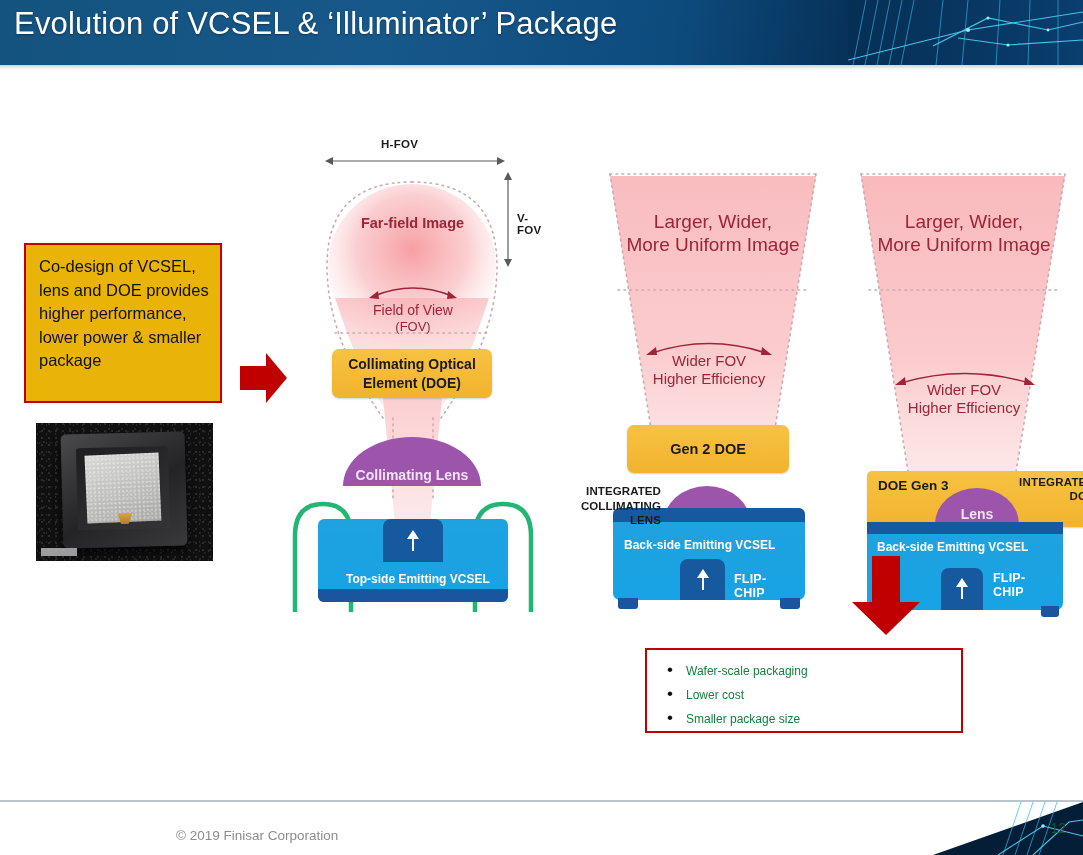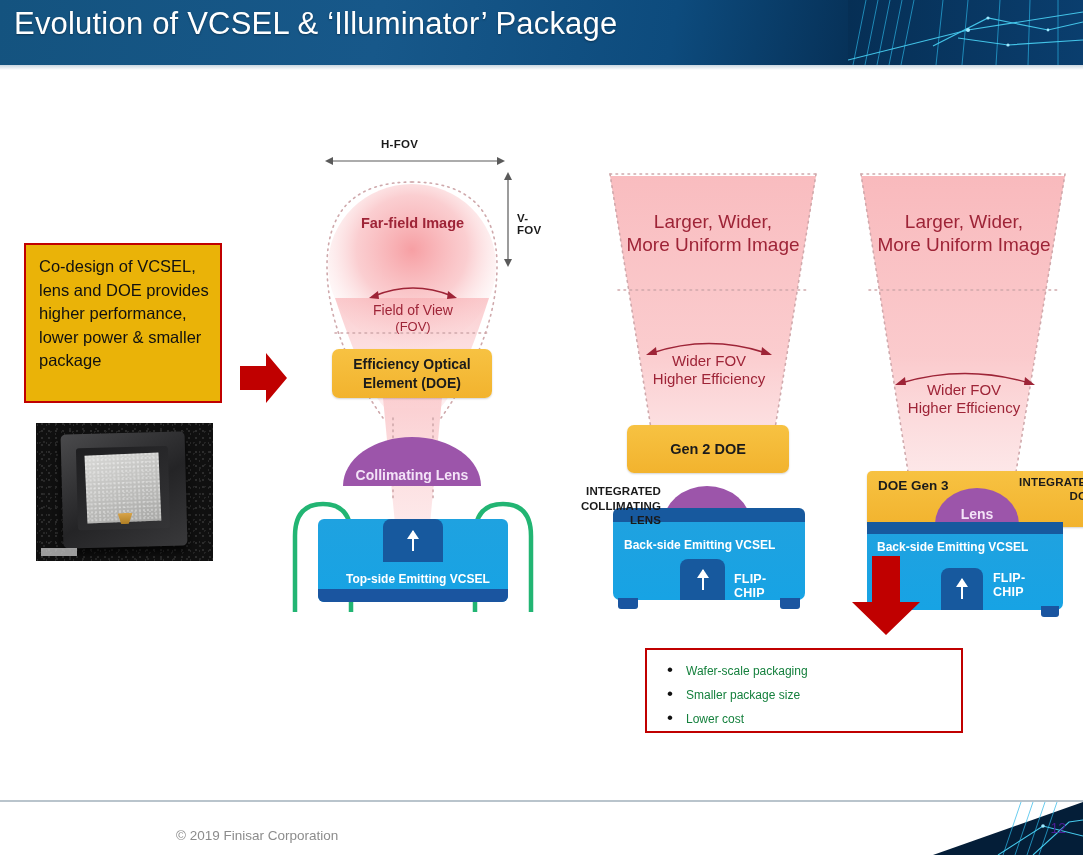--- a/index.html
+++ b/index.html
@@ -213,21 +213,21 @@
     font-family:"Liberation Sans",sans-serif;
   }
   .logo .reg{font-size:11px;vertical-align:super;letter-spacing:0;}
   .copyright{
     position:absolute;left:176px;top:26px;font-size:13.5px;color:#8c8c8c;
   }
   .footer-art{
     position:absolute;right:0;top:0;width:190px;height:53px;overflow:hidden;
   }
   .page-num{
-    position:absolute;right:17px;top:18px;font-size:14px;color:#4c1d95;z-index:5;
+    position:absolute;right:17px;top:18px;font-size:14px;color:#14532d;z-index:5;
   }
 </style>
 </head>
 <body>
 
 <div class="slide">
 
   <div class="header">
     <div class="header-art">
       <svg width="235" height="65" viewBox="0 0 235 65">
@@ -337,21 +337,21 @@
     <svg style="position:absolute;left:82px;top:280px;" width="92" height="22">
       <path d="M7 16 Q46 0 85 16" stroke="#9e2437" stroke-width="1.5" fill="none"></path>
       <polygon points="2,18 11,11 12,19" fill="#9e2437"></polygon>
       <polygon points="90,18 81,11 80,19" fill="#9e2437"></polygon>
     </svg>
     <div class="cone-label lbl-fov" style="left:48px;top:302px;width:160px;">Field of View</div>
     <div class="cone-label lbl-fov" style="left:48px;top:319px;width:160px;font-size:13px;">(FOV)</div>
 
     <div class="doe doe-1">
       <div>
-        <div>Efficiency Optical</div>
+        <div>Collimating Optical</div>
         <div>Element  (DOE)</div>
       </div>
     </div>
 
     <div class="lens lens-1">
       <span>Collimating Lens</span>
     </div>
 
     <svg class="wires" style="left:0;top:476px;" width="265" height="140">
       <path d="M10 136 L10 60 Q10 28 38 28 Q66 28 66 60 L66 136" stroke="#22b573" stroke-width="4.5" fill="none"></path>
@@ -492,22 +492,22 @@
 
   <div class="red-arrow-down">
     <svg width="72" height="80" viewBox="0 0 72 80">
       <polygon points="22,0 50,0 50,46 70,46 36,79 2,46 22,46" fill="#c00000"></polygon>
     </svg>
   </div>
 
   <div class="bullets">
     <ul>
       <li>Wafer-scale packaging</li>
+      <li>Lower cost</li>
       <li>Smaller package size</li>
-      <li>Lower cost</li>
     </ul>
   </div>
 
   <div class="footer-rule"></div>
   <div class="footer">
     <div class="footer-art">
       <svg width="190" height="53" viewBox="0 0 190 53">
         <polygon points="40,53 190,0 190,53" fill="#041e38"></polygon>
         <g stroke="#2bb7e8" stroke-width="1" opacity=".7">
           <line x1="110" y1="53" x2="128" y2="0"></line>

